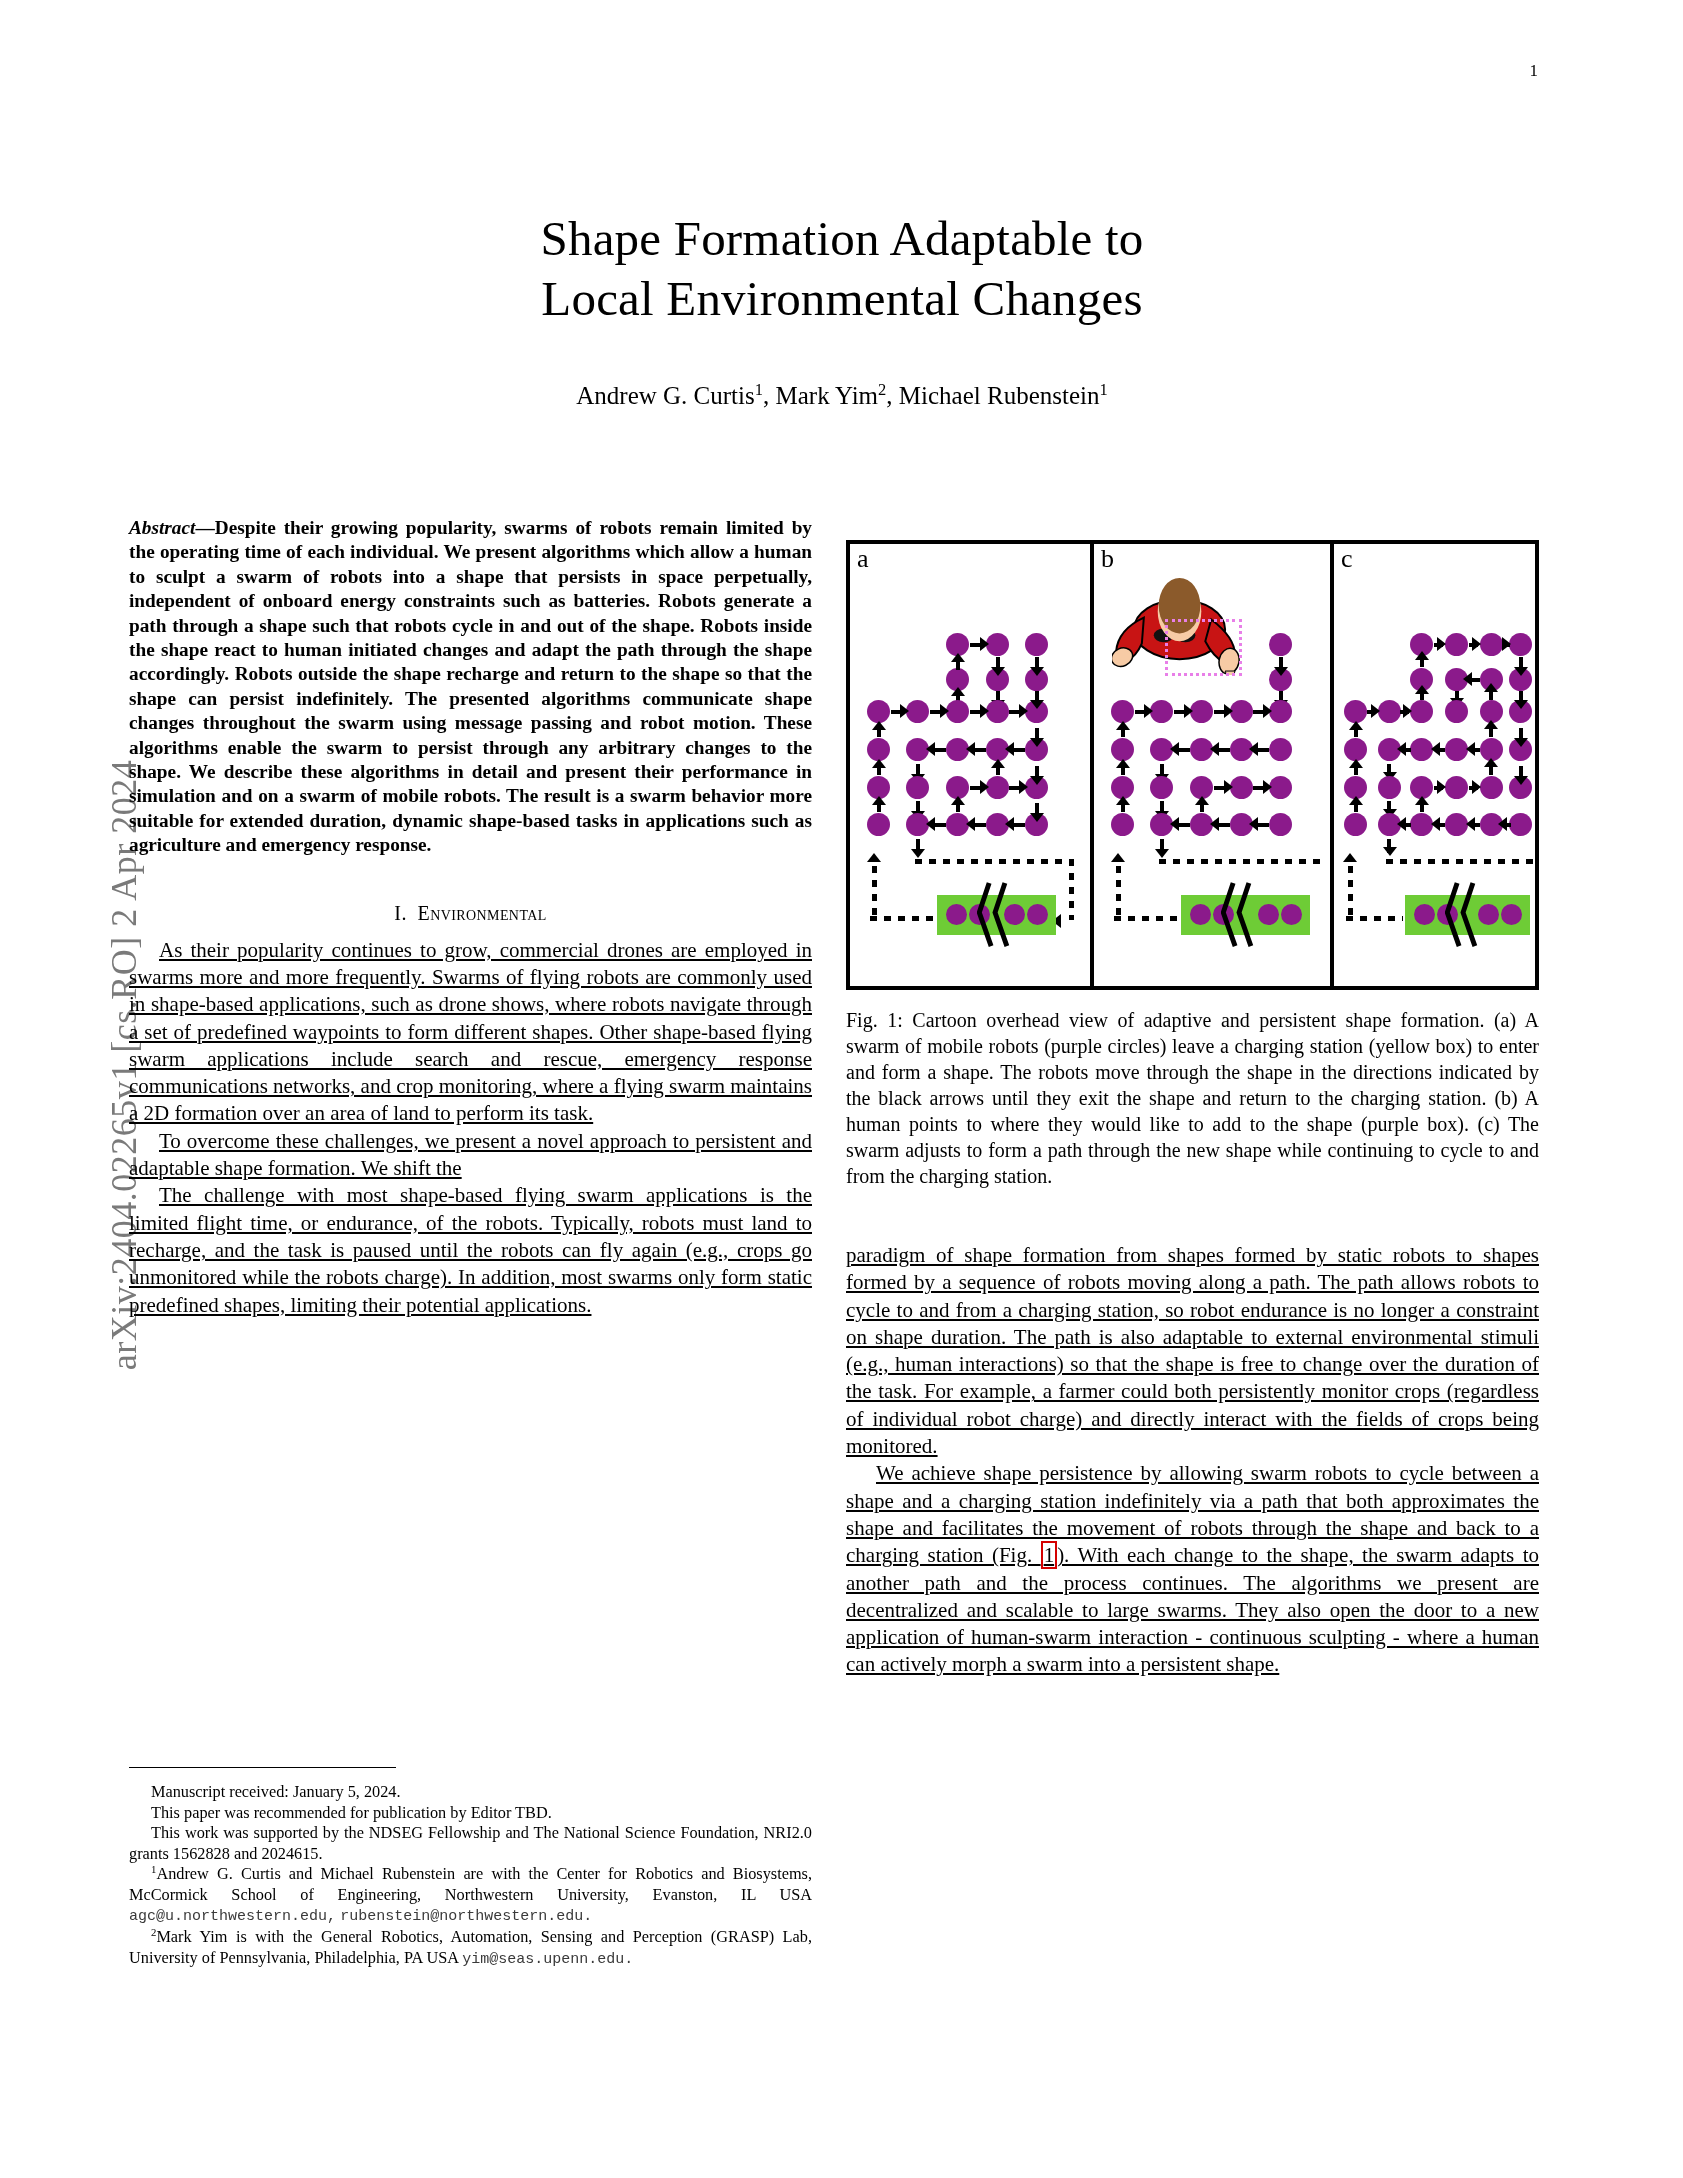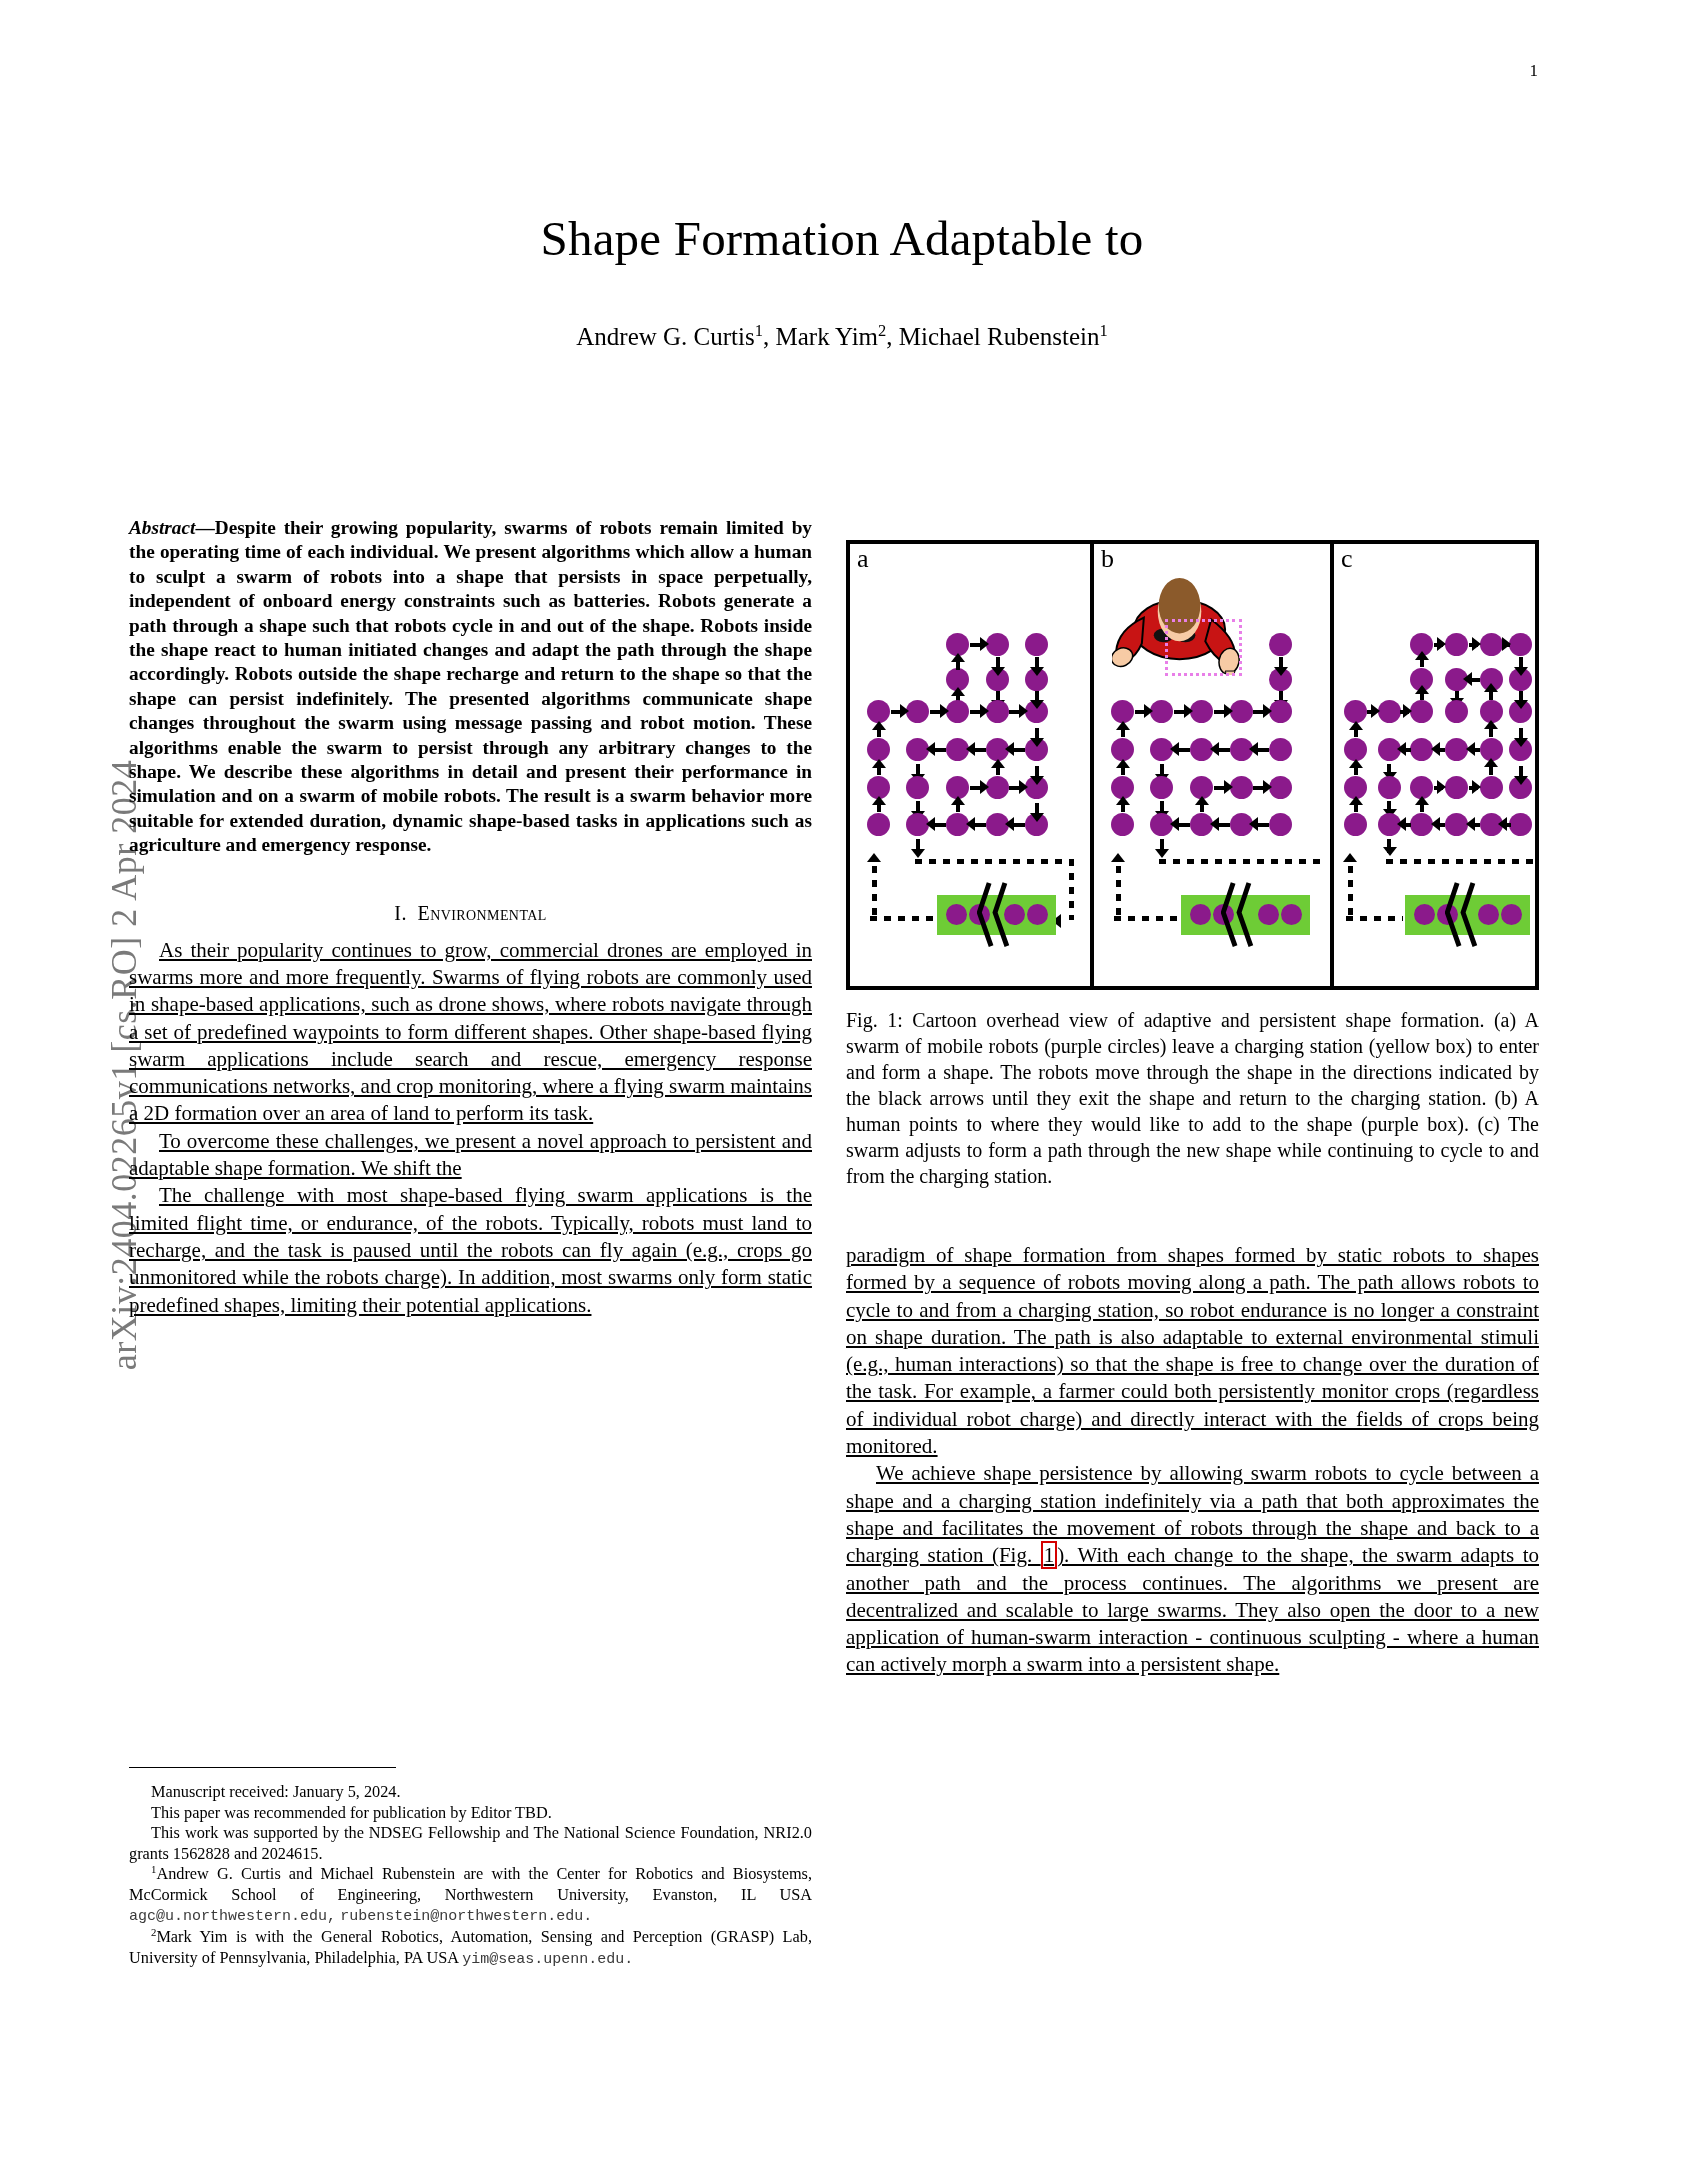--- a/index.html
+++ b/index.html
@@ -148,20 +148,21 @@
 <div class="page">
 
   <div id="page-number">1</div>
 
   <div id="arxiv-stamp">arXiv:2404.02265v1  [cs.RO]  2 Apr 2024</div>
 
   <div id="title-block">
     <h1 id="paper-title">
       <br>
       <span>Shape Formation Adaptable to</span><br>
+      <span>Local Environmental Changes</span>
     </h1>
     <div id="author-line"><span>Andrew G. Curtis</span><sup>1</sup><span>, </span><span>Mark Yim</span><sup>2</sup><span>, </span><span>Michael Rubenstein</span><sup>1</sup></div>
   </div>
 
   <div id="col-left">
 
     <p class="abs-par"><span class="lead">Abstract</span><span>—</span><span>Despite their growing popularity, swarms of robots remain limited by the operating time of each individual. We present algorithms which allow a human to sculpt a swarm of robots into a shape that persists in space perpetually, independent of onboard energy constraints such as batteries. Robots generate a path through a shape such that robots cycle in and out of the shape. Robots inside the shape react to human initiated changes and adapt the path through the shape accordingly. Robots outside the shape recharge and return to the shape so that the shape can persist indefinitely. The presented algorithms communicate shape changes throughout the swarm using message passing and robot motion. These algorithms enable the swarm to persist through any arbitrary changes to the shape. We describe these algorithms in detail and present their performance in simulation and on a swarm of mobile robots. The result is a swarm behavior more suitable for extended duration, dynamic shape-based tasks in applications such as agriculture and emergency response.</span></p>
 
 
     <div class="sec-head"><span class="numlabel">I.</span>&nbsp;&nbsp;<span>Environmental</span></div>

